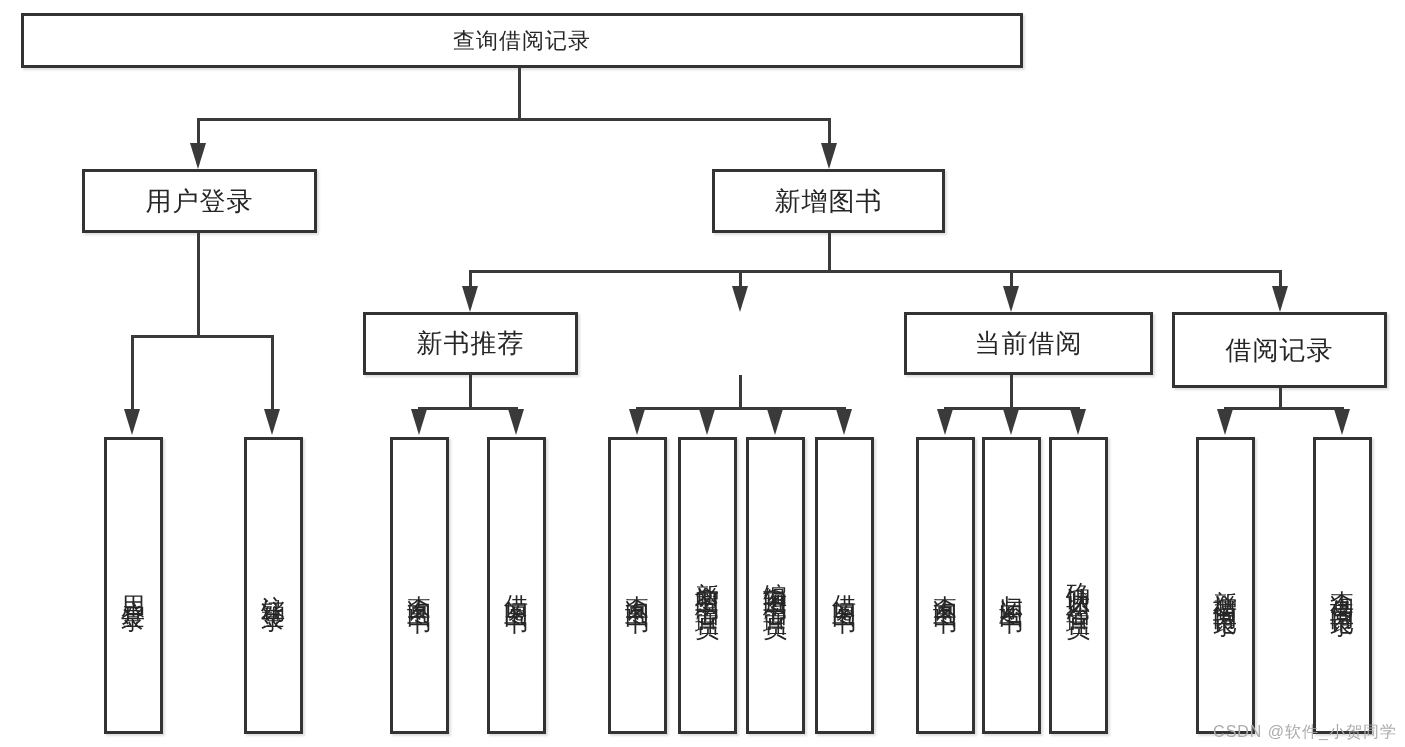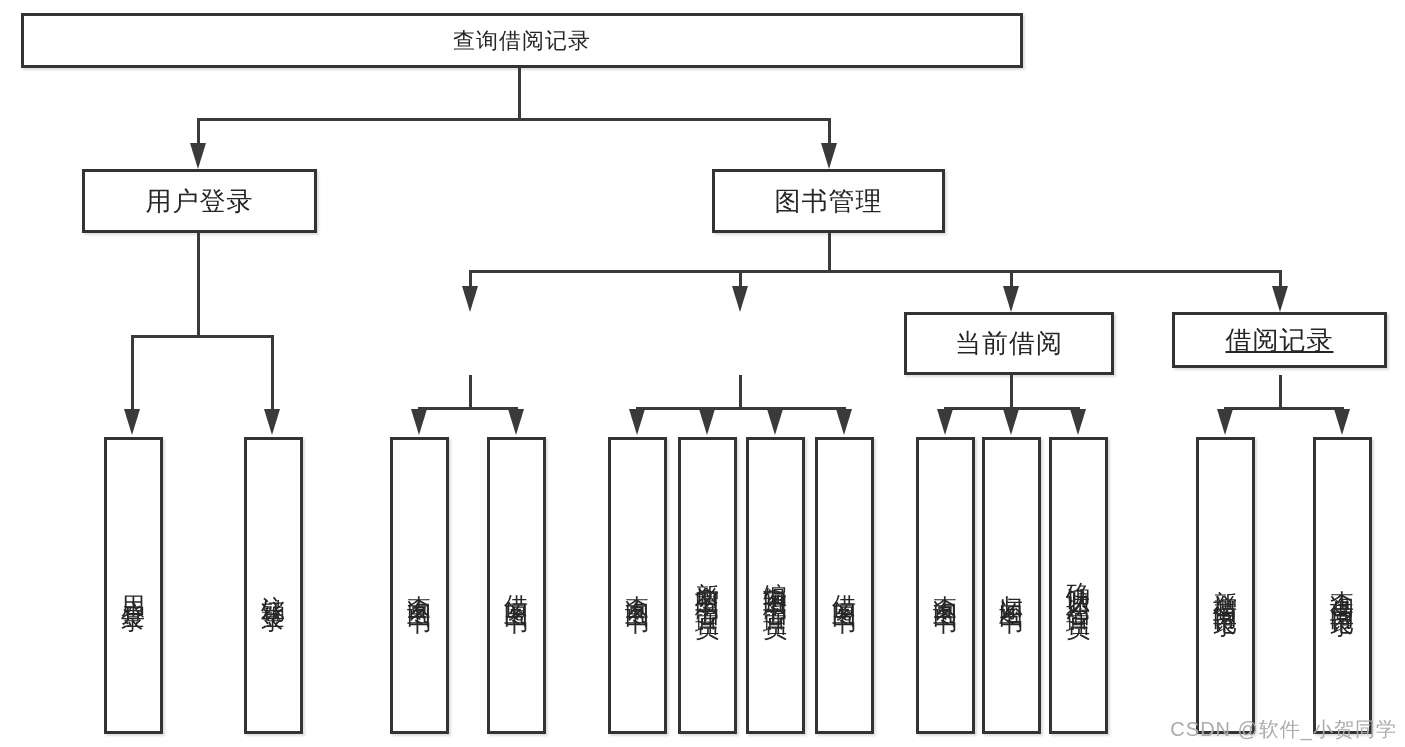--- a/index.html
+++ b/index.html
@@ -31,21 +31,21 @@
   }
   .line{position:absolute;background:var(--line,#3a3a3a);}
   .tri{
     position:absolute;width:0;height:0;
     border-left:8px solid transparent;
     border-right:8px solid transparent;
     border-top:26px solid var(--line,#3a3a3a);
   }
   .watermark{
     position:absolute;right:8px;bottom:4px;
-    font-size:20px;color:var(--watermark,#ababab);
+    font-size:16px;color:var(--watermark,#ababab);
     letter-spacing:1px;white-space:nowrap;
   }
 </style>
 </head>
 <body>
 
 <div class="canvas">
 
   <div class="line" style="left:518px;top:68px;width:3px;height:52px;"></div>
   <div class="line" style="left:197px;top:118px;width:634px;height:3px;"></div>
@@ -92,27 +92,28 @@
 
   <div class="line" style="left:1279px;top:375px;width:3px;height:35px;"></div>
   <div class="line" style="left:1224px;top:407px;width:120px;height:3px;"></div>
   <div class="tri" style="left:1217px;top:409px;"></div>
   <div class="tri" style="left:1334px;top:409px;"></div>
 
   <div class="hbox root" style="left:21px;top:13px;width:1002px;height:55px;">查询借阅记录</div>
 
   <div class="hbox" style="left:82px;top:169px;width:235px;height:64px;">用户登录</div>
 
-  <div class="hbox" style="left:712px;top:169px;width:233px;height:64px;">图书管理</div>
+  <div class="hbox" style="left:712px;top:169px;width:233px;height:64px;">新增图书</div>
+
+  <div class="hbox" style="left:363px;top:312px;width:215px;height:63px;">新书推荐</div>
 
 
+  <div class="hbox" style="left:904px;top:312px;width:249px;height:63px;">当前借阅</div>
 
-  <div class="hbox" style="left:904px;top:312px;width:210px;height:63px;">当前借阅</div>
-
-  <div class="hbox" style="left:1172px;top:312px;width:215px;height:56px;text-decoration:underline;">借阅记录</div>
+  <div class="hbox" style="left:1172px;top:312px;width:215px;height:76px;">借阅记录</div>
 
   <div class="leaf" style="left:104px;">用户登录</div>
   <div class="leaf" style="left:244px;">注销登录</div>
 
   <div class="leaf" style="left:390px;">查询图书</div>
   <div class="leaf" style="left:487px;">借阅图书</div>
 
   <div class="leaf" style="left:608px;">查询图书</div>
   <div class="leaf" style="left:678px;">新增图书（管理员）</div>
   <div class="leaf" style="left:746px;">编辑图书（管理员）</div>

